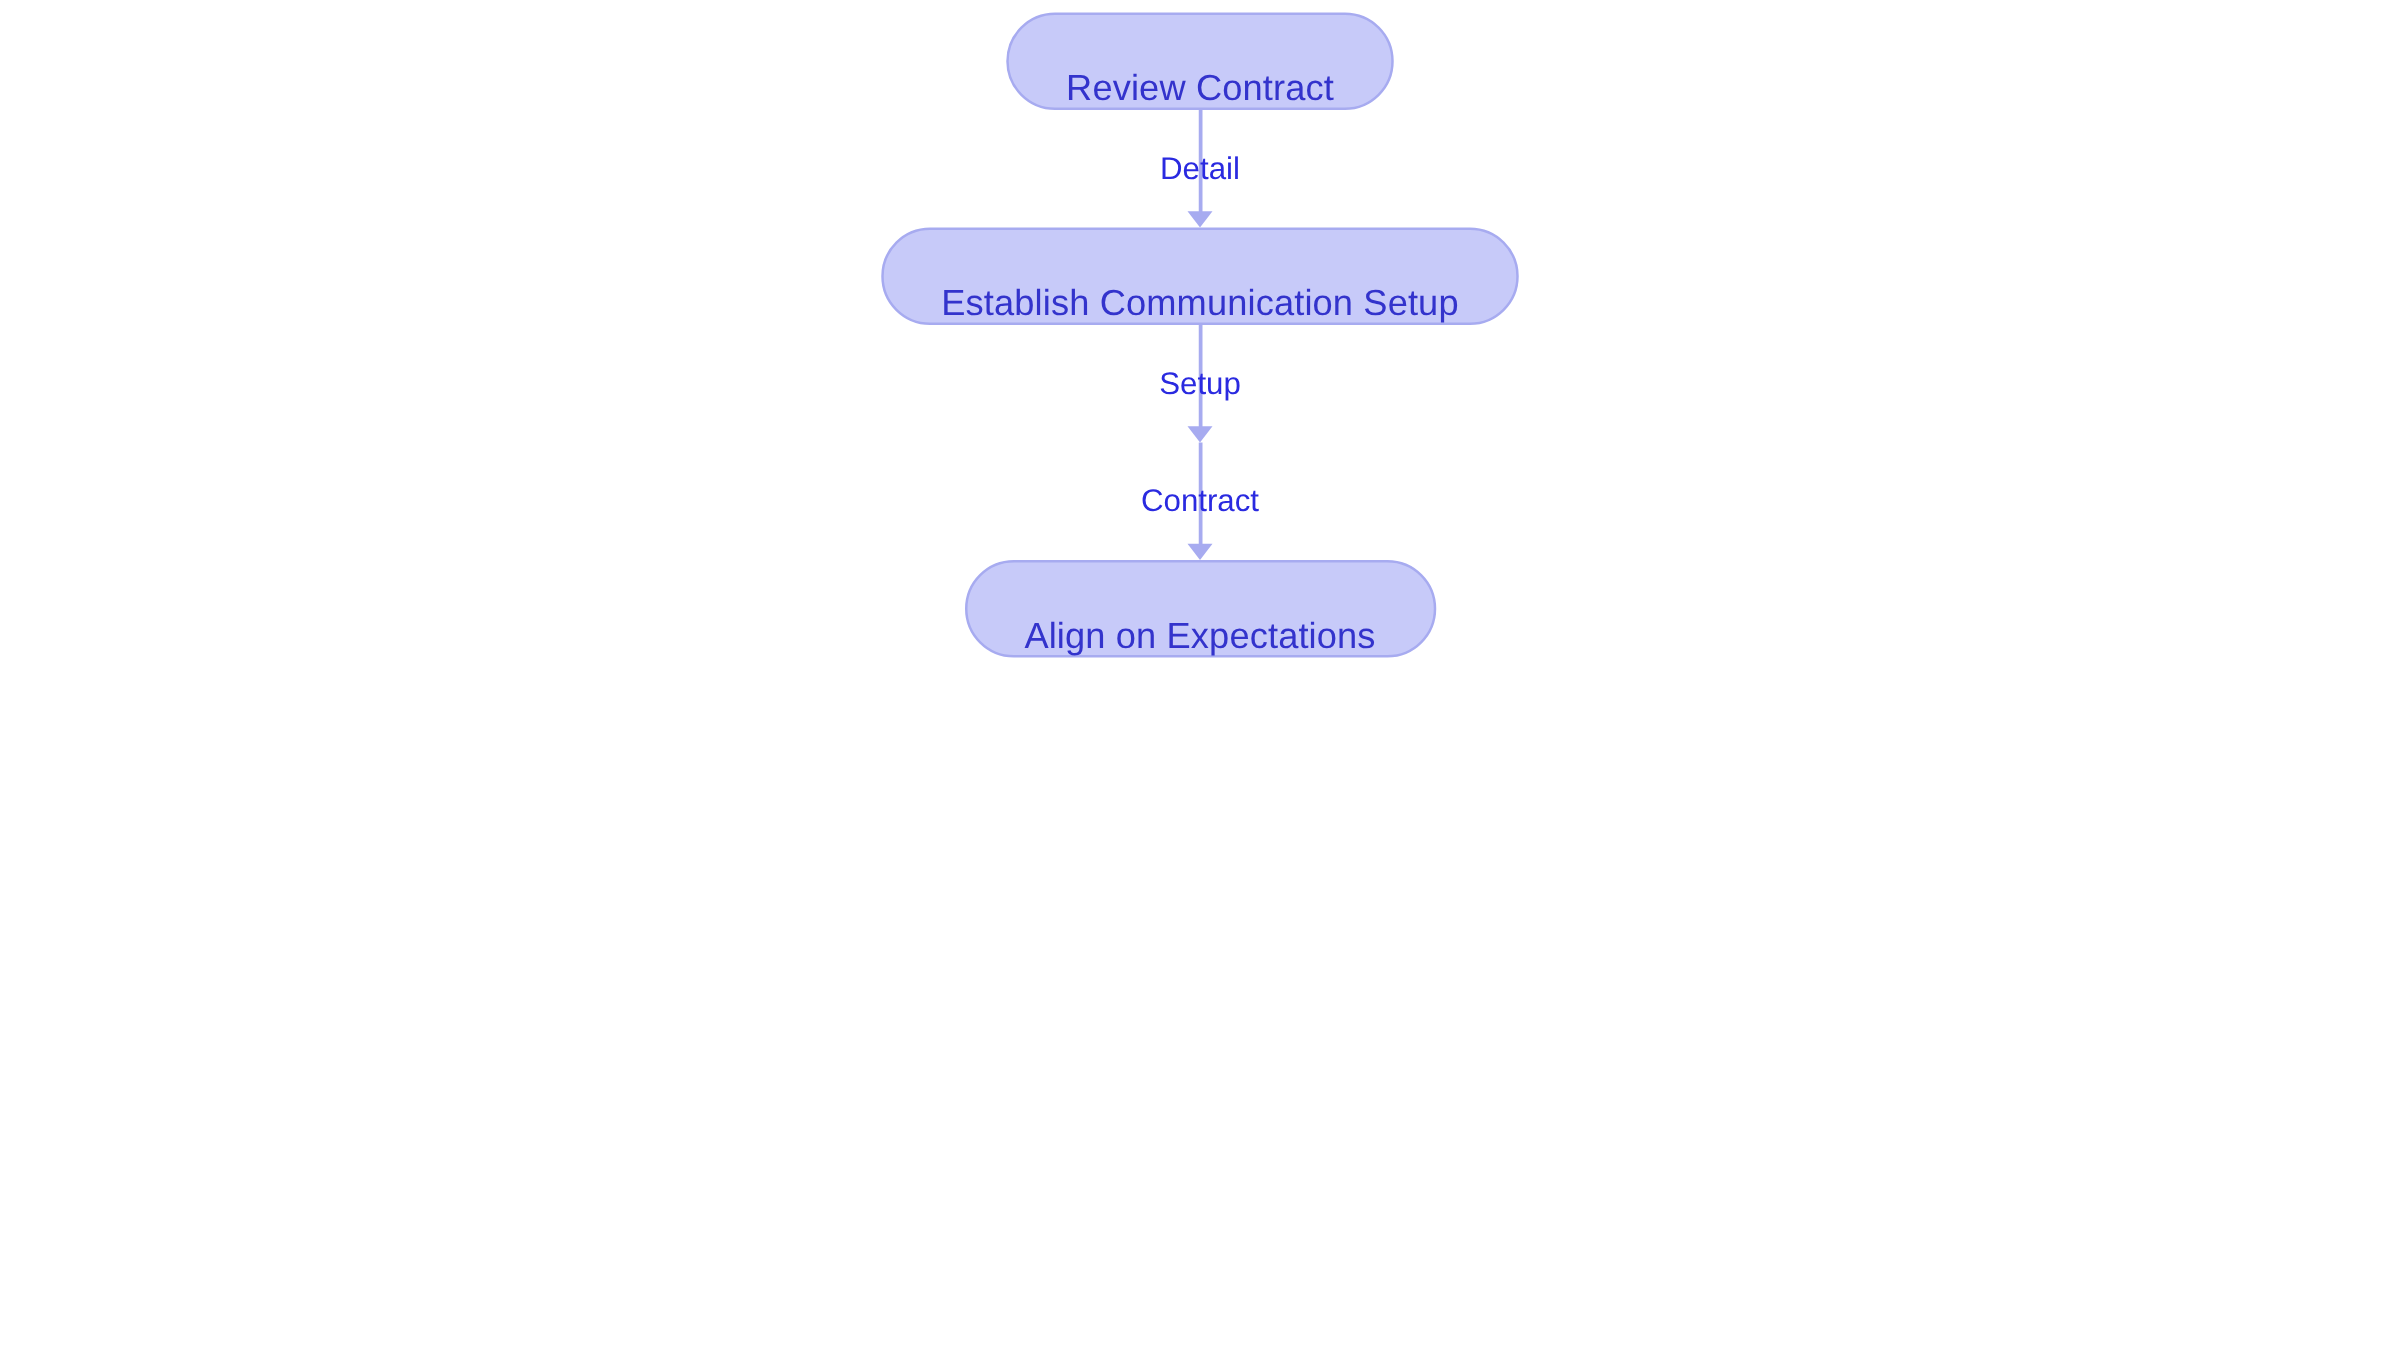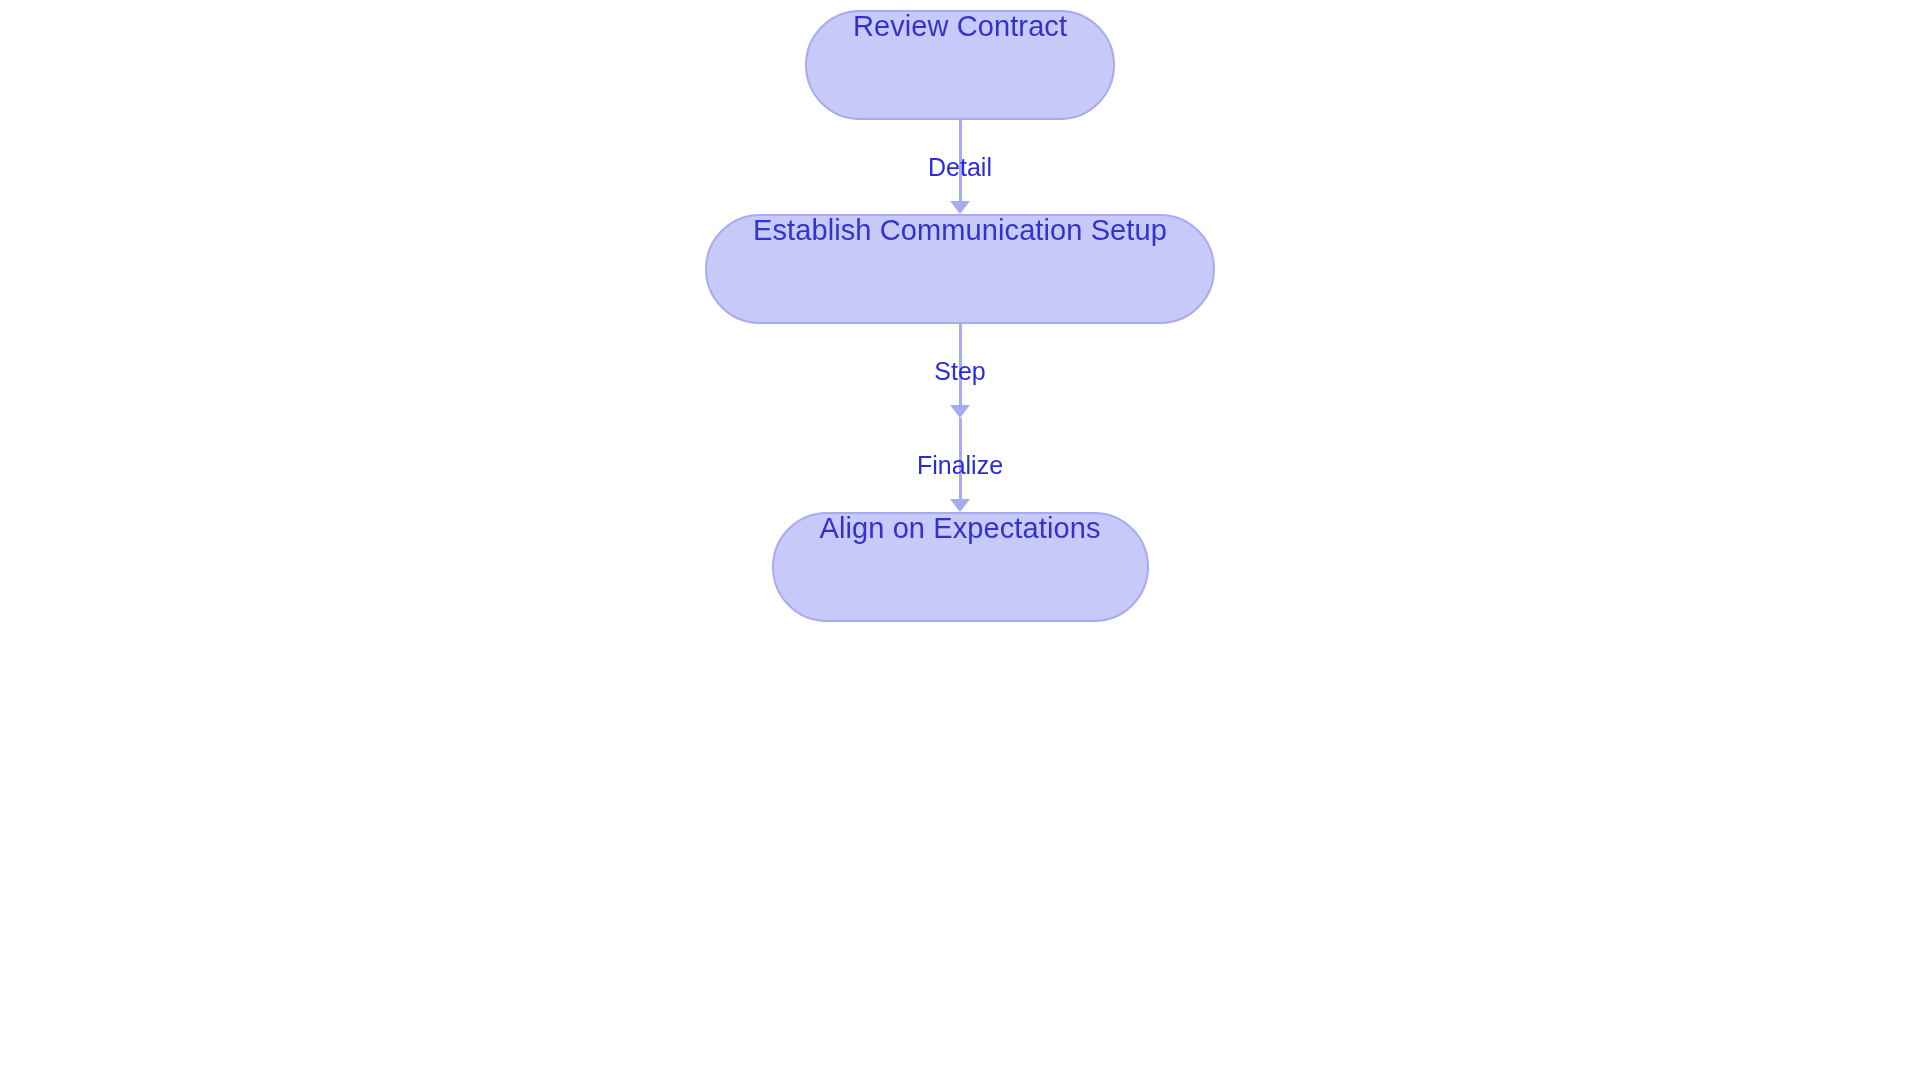--- a/index.html
+++ b/index.html
@@ -30,30 +30,30 @@
     width: 1920px;
     height: 1083px;
     display: flex;
     flex-direction: column;
     align-items: center;
   }
 
   
   .node {
     box-sizing: border-box;
-    height: 110px;
+    height: 78px;
     border-radius: 55px;
     background: #c7caf9;
     border: 2px solid #a7abf0;
     color: #3333cc;
     font-size: 29px;
     line-height: 1;
     letter-spacing: 0.1px;
     display: flex;
-    align-items: flex-start;
+    align-items: flex-end;
     justify-content: center;
     padding: 0 46px;
     white-space: nowrap;
     position: relative;
     z-index: 2;
   }
 
   
   .edge {
     position: relative;
@@ -115,28 +115,28 @@
 
 
 
     <div class="node">
       <span>Establish Communication Setup</span>
     </div>
 
     <div class="edge">
       <span class="edge-line"></span>
       <span class="edge-arrow"></span>
-      <span class="edge-label">Step</span>
+      <span class="edge-label">Setup</span>
     </div>
 
 
     <div class="edge">
       <span class="edge-line"></span>
       <span class="edge-arrow"></span>
-      <span class="edge-label">Finalize</span>
+      <span class="edge-label">Contract</span>
     </div>
 
     <div class="node">
       <span>Align on Expectations</span>
     </div>
 
   </div>
 </div>
 
 </body></html>

